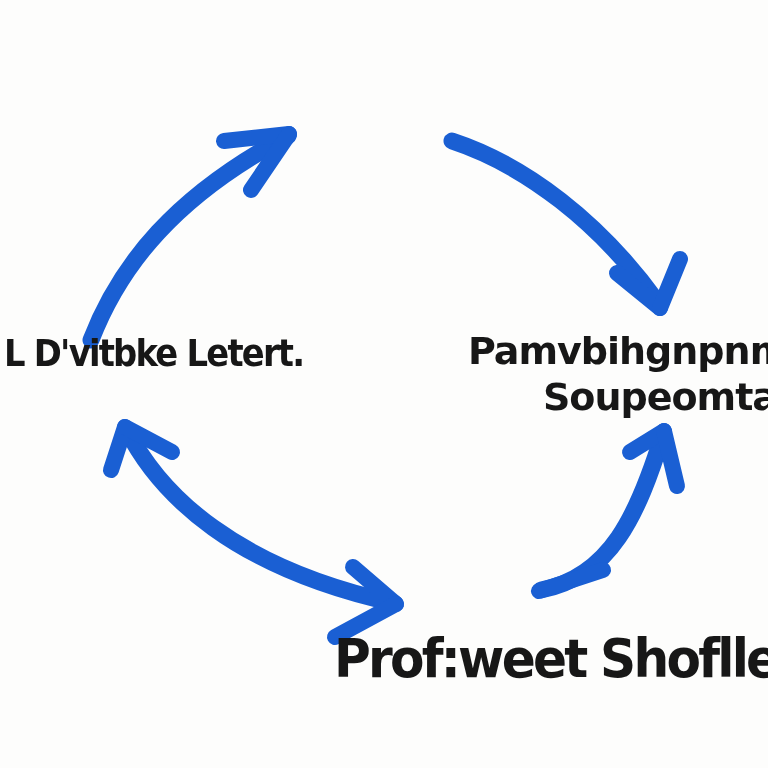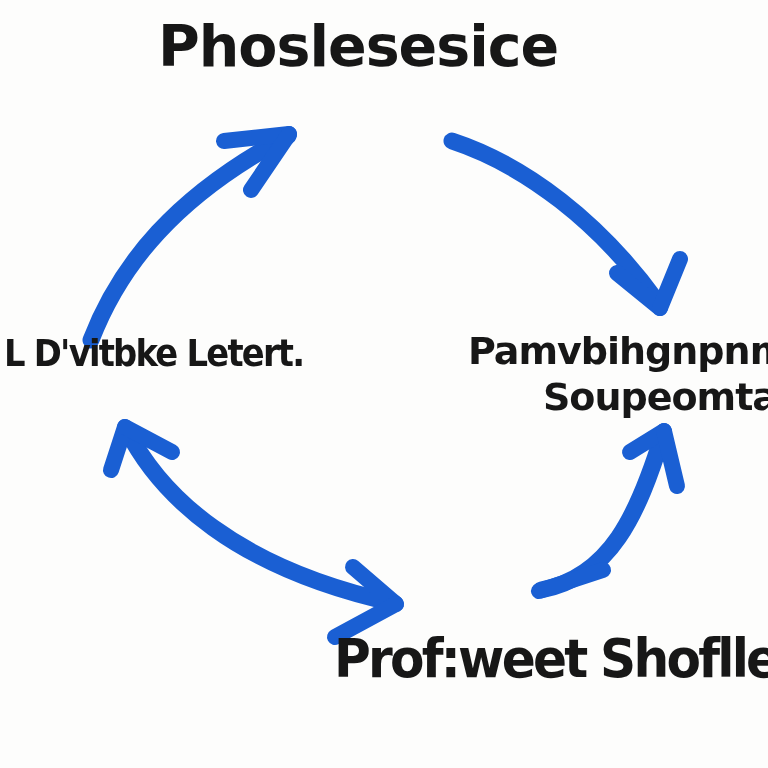--- a/index.html
+++ b/index.html
@@ -97,21 +97,20 @@
     </g>
 
     <g>
       <path class="arrow-stroke main" d="M 541 590 C 610 577, 638 515, 663 434"></path>
       <path class="arrow-stroke barb" d="M 539 591 L 603 570"></path>
       <path class="arrow-stroke barb" d="M 664 431 L 630 452"></path>
       <path class="arrow-stroke barb" d="M 664 431 L 677 486"></path>
     </g>
   </svg>
 
-  <div id="title" class="label">Phoslesesice</div>
 
   <div id="label-left" class="label">L D'vitbke Letert.</div>
 
   <div id="label-right-1" class="label">Pamvbihgnpnma</div>
 
   <div id="label-right-2" class="label">Soupeomtan</div>
 
   <div id="label-bottom" class="label">Prof:weet Shoflle</div>
 
 </div>

